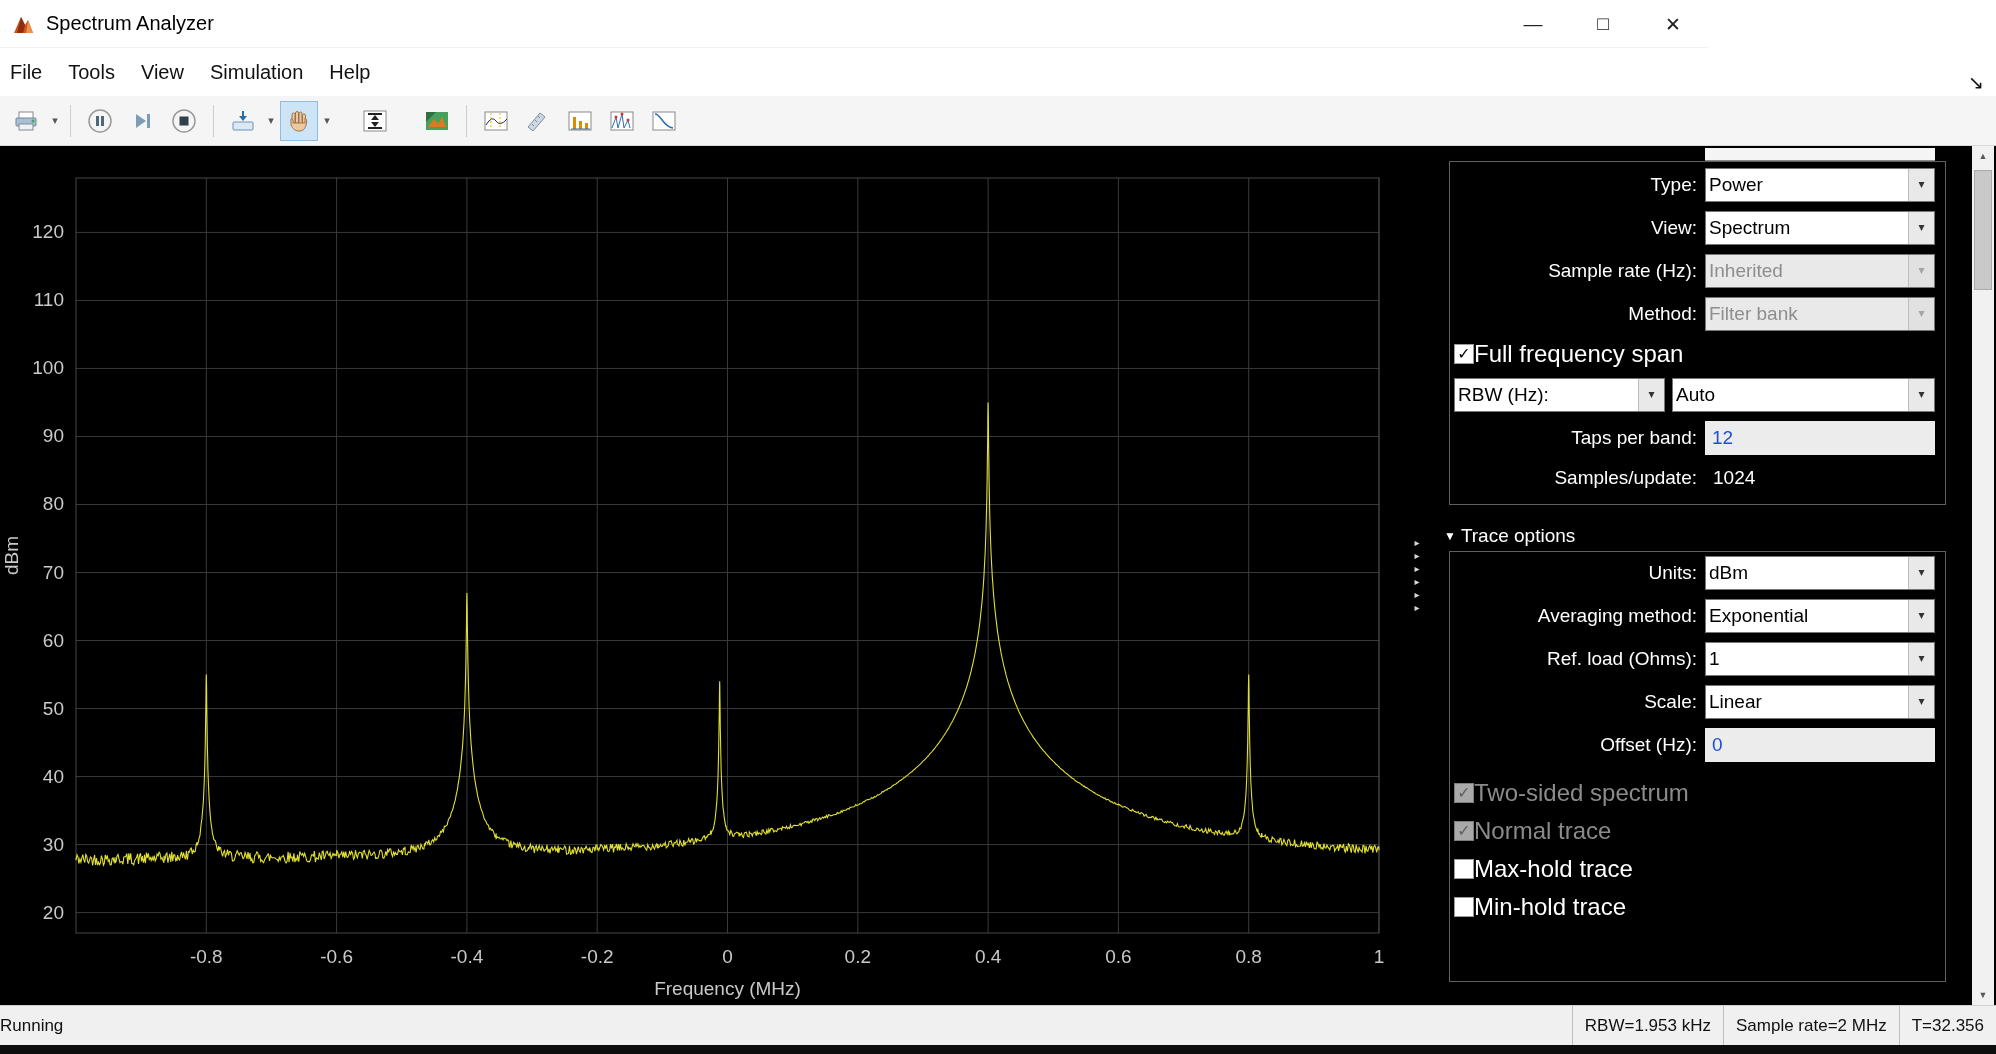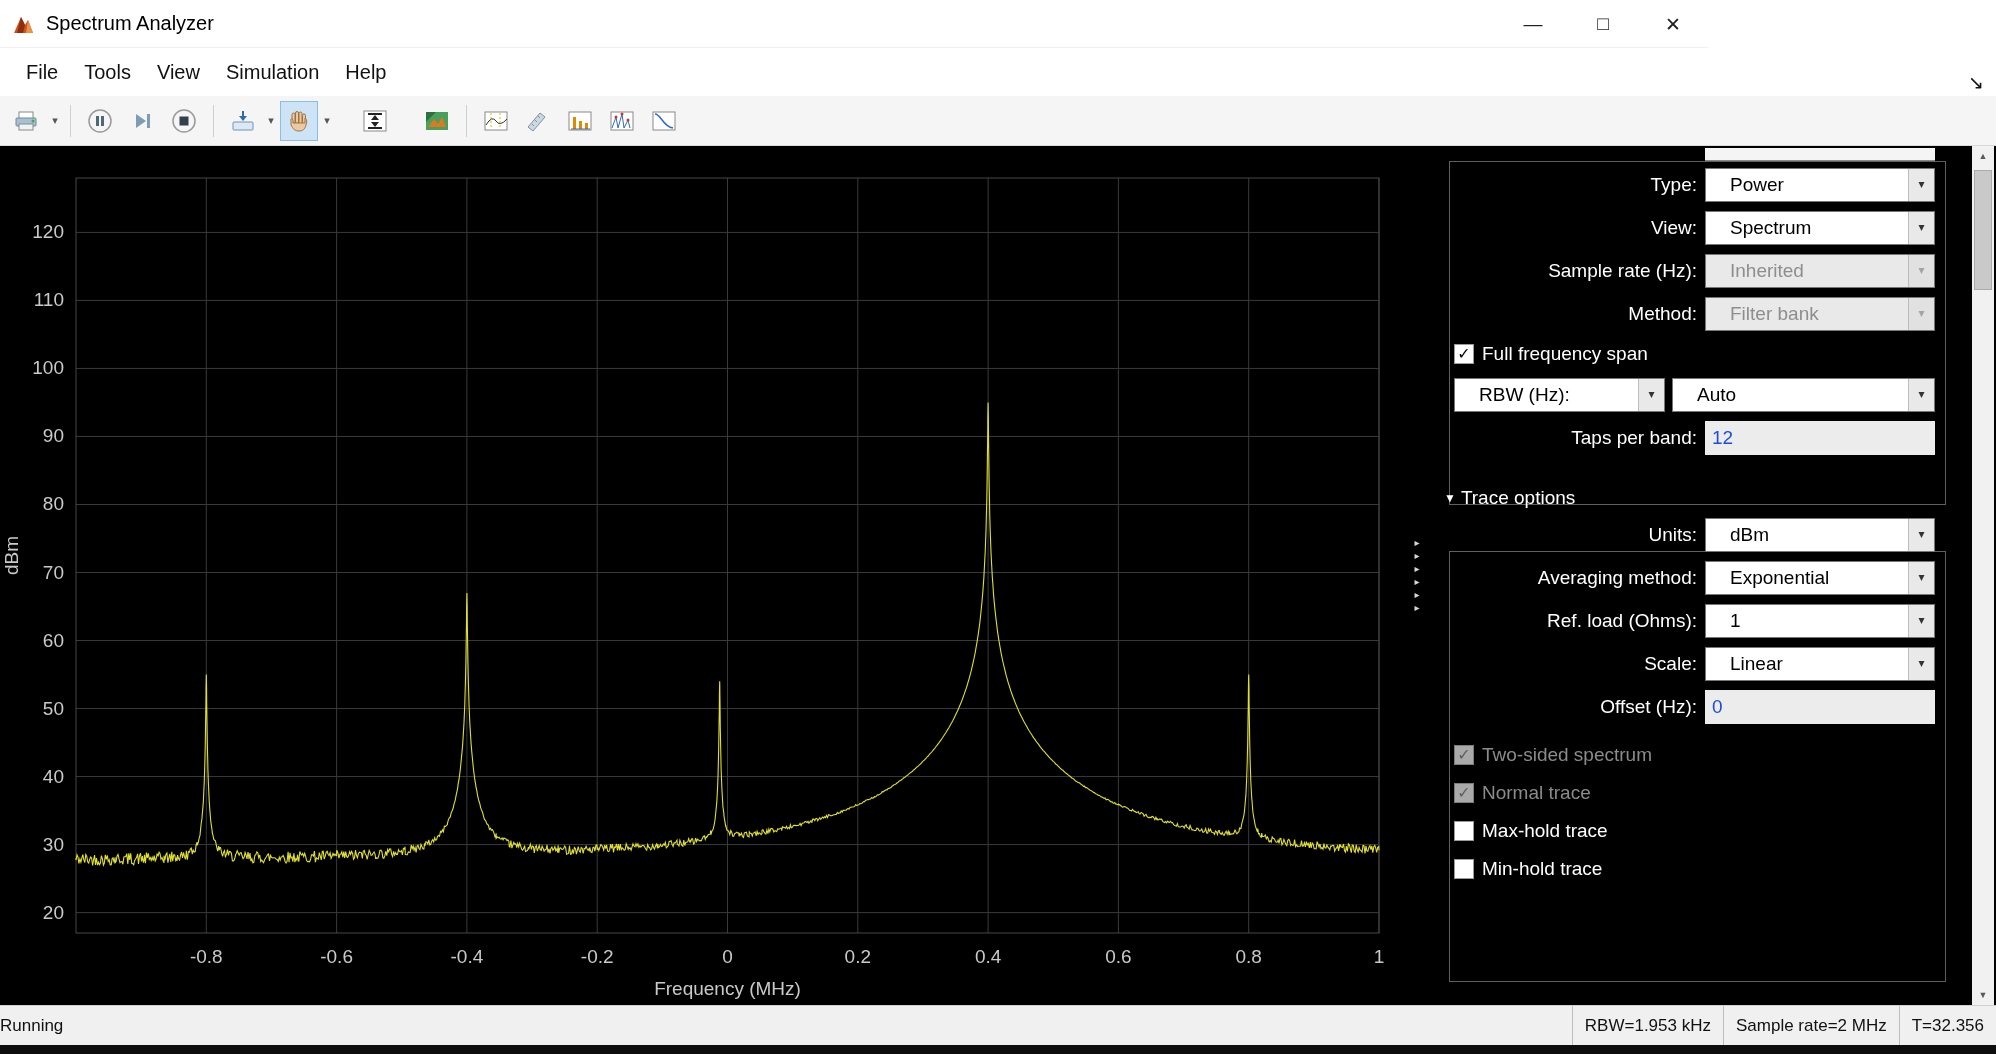--- a/index.html
+++ b/index.html
@@ -10,21 +10,21 @@
     background:#fff; display:flex; align-items:center; border-bottom:1px solid #f0f0f0; }
   .appicon { margin-left:12px; }
   .title { margin-left:10px; font-size:20px; color:#000; }
   .winbtns { position:absolute; right:0; top:0; height:48px; display:flex; }
   .winbtn { width:70px; height:48px; display:flex; align-items:center; justify-content:center;
     font-size:19px; color:#222; cursor:default; }
   
   .menubar { position:absolute; left:0; top:48px; width:1996px; height:48px;
     background:#fff; display:flex; align-items:center; }
   .menuitem { font-size:20px; color:#111; padding:0 13px; }
-  .menuitem:first-child { padding-left:26px; }
+  .menuitem:first-child { padding-left:10px; }
   .dock { position:absolute; right:12px; bottom:2px; font-size:19px; color:#111; }
   
   .toolbar { position:absolute; left:0; top:96px; width:1996px; height:50px;
     background:#f5f5f5; border-bottom:1px solid #d9d9d9;
     display:flex; align-items:center; padding-left:6px; }
   .tbtn { width:38px; height:40px; display:flex; align-items:center; justify-content:center;
     border:1px solid transparent; margin:0 2px; }
   .tbtn.selected { background:#cde4f7; border-color:#8fbde2; }
   .tchev { width:14px; height:40px; display:flex; align-items:center; justify-content:center;
     font-size:11px; color:#555; }
@@ -43,34 +43,34 @@
     border:1px solid #5f5f5f; pointer-events:none; }
   .g2 { position:absolute; left:13px; top:405px; width:497px; height:431px;
     border:1px solid #5f5f5f; pointer-events:none; }
   .strip { position:absolute; left:269px; top:2px; width:230px; height:13px;
     background:#f4f4f4; border-bottom:1px solid #8a8a8a; }
   .panelflow { position:absolute; left:0; top:0; width:536px; }
   .prow { height:43px; display:flex; align-items:center; position:relative; }
   .prow.first { margin-top:17px; }
   .plabel { flex:0 0 269px; text-align:right; padding-right:8px; color:#fff; font-size:19px; }
   .dd { position:relative; width:230px; height:34px; background:#fff; border:1px solid #767676;
-    color:#000; font-size:19px; line-height:31px; padding-left:24px; white-space:nowrap; overflow:hidden; }
+    color:#000; font-size:19px; line-height:31px; padding-left:3px; white-space:nowrap; overflow:hidden; }
   .dd .chev { position:absolute; right:0; top:0; width:26px; height:32px; background:#e9e9e9;
     border-left:1px solid #bdbdbd; text-align:center; line-height:31px; font-size:12px; color:#333; }
   .dd.disabled { background:#e9e9e9; color:#8e8e8e; }
   .dd.disabled .chev { background:#e1e1e1; color:#a4a4a4; }
   .edit { width:230px; height:34px; background:#ececec; color:#1d4ed8; font-size:19px;
     line-height:33px; padding-left:7px; }
   .static { color:#fff; font-size:19px; padding-left:8px; }
   .cbrow { height:38px; display:flex; align-items:center; padding-left:18px; }
   .cbrow.gaptop { margin-top:8px; }
   .cb { width:20px; height:20px; background:#fff; border:1px solid #9a9a9a; color:#000;
     font-size:16px; line-height:18px; text-align:center; flex:0 0 20px; }
   .cb.disabled { background:#a9a9a9; border-color:#7c7c7c; color:#5e5e5e; }
-  .cblabel { color:#fff; font-size:19px; margin-left:8px; }
+  .cblabel { color:#fff; font-size:24px; }
   .cblabel.disabled { color:#8b8b8b; }
   .sect { height:30px; margin-top:24px; display:flex; align-items:center; padding-left:8px; }
   .sect .tri { font-size:12px; color:#fff; margin-right:5px; }
   .sect .sectlabel { color:#fff; font-size:19px; }
   .rbwrow { padding-left:18px; }
   .rbwdd { width:211px; }
   .autodd { width:263px; margin-left:7px; }
   
   .vscroll { position:absolute; left:1972px; top:0; width:22px; height:859px; background:#f1f1f1; }
   .sarrow { width:22px; height:20px; display:flex; align-items:center; justify-content:center;
@@ -332,20 +332,24 @@
         </div>
         <div class="dd autodd">
           <span>Auto</span>
           <span class="chev">▾</span>
         </div>
       </div>
       <div class="prow">
         <span class="plabel">Taps per band:</span>
         <div class="edit">12</div>
       </div>
+      <div class="prow" style="height:38px">
+        <span class="plabel">Samples/update:</span>
+        <span class="static">1024</span>
+      </div>
 
       <div class="sect">
         <span class="tri">▼</span>
         <span class="sectlabel">Trace options</span>
       </div>
 
       <div class="prow">
         <span class="plabel">Units:</span>
         <div class="dd">
           <span>dBm</span>

